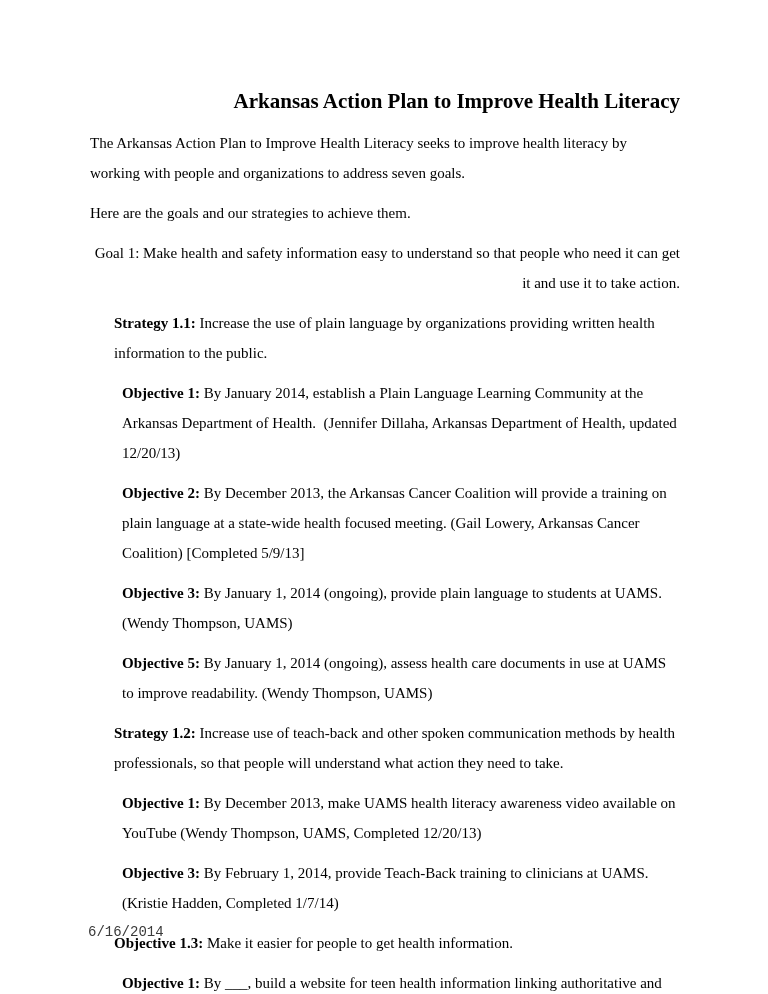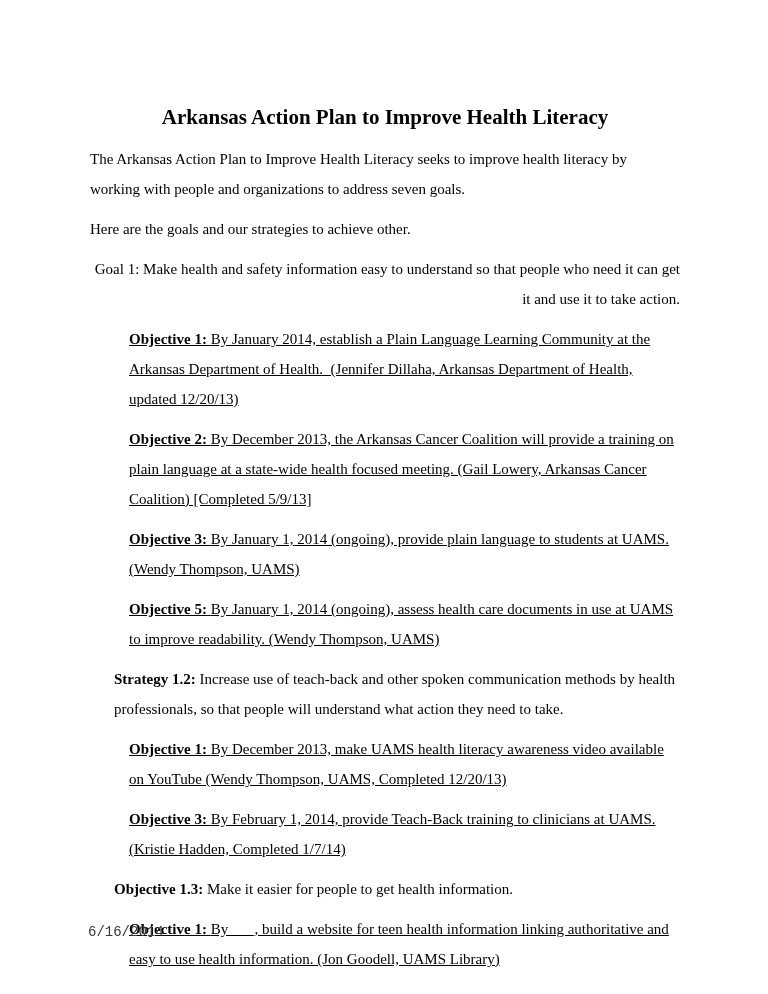--- a/index.html
+++ b/index.html
@@ -15,54 +15,58 @@
   .page {
     box-sizing: border-box;
     width: 768px;
     height: 994px;
     padding: 88px 88px 0 90px;
     position: relative;
   }
   .title {
     font-size: 21px;
     font-weight: bold;
-    text-align: center;
-    margin: 16px 0 14px 0;
+    text-align: right;
+    margin: 0 0 14px 0;
     line-height: 26px;
   }
   .para {
     font-size: 15px;
     line-height: 30px;
     margin: 0 0 10px 0;
   }
   .bold { font-weight: normal; text-align: right; }
   .strategy { margin-left: 24px; }
-  .objectives { margin-left: 15px; text-decoration: underline; }
+  .objectives { margin-left: 8px; }
   .footer {
     position: absolute;
     left: 88px;
     top: 924px;
     font-family: Liberation Mono, monospace;
     font-size: 14px;
     color: #3a3a3a;
   }
 </style>
 </head>
 <body>
 
 <div class="page">
 
   <h1 class="title">Arkansas Action Plan to Improve Health Literacy</h1>
 
   <p class="para">The Arkansas Action Plan to Improve Health Literacy seeks to improve health literacy by working with people and organizations to address seven goals.</p>
-  <p class="para">Here are the goals and our strategies to achieve other.</p>
+  <p class="para">Here are the goals and our strategies to achieve them.</p>
 
   <p class="para bold">Goal 1: Make health and safety information easy to understand so that people who need it can get it and use it to take action.</p>
 
   <div class="strategy">
+    <p class="para">
+      <strong>Strategy 1.1:</strong>
+      <span>Increase the use of plain language by organizations providing written health information to the public.</span>
+    </p>
     <div class="objectives">
       <p class="para">
         <strong>Objective 1:</strong>
         <span>By January 2014, establish a Plain Language Learning Community at the Arkansas Department of Health.&nbsp; (Jennifer Dillaha, Arkansas Department of Health, updated 12/20/13)</span>
       </p>
       <p class="para">
         <strong>Objective 2:</strong>
         <span>By December 2013, the Arkansas Cancer Coalition will provide a training on plain language at a state-wide health focused meeting. (Gail Lowery, Arkansas Cancer Coalition) [Completed 5/9/13]</span>
       </p>
       <p class="para">

